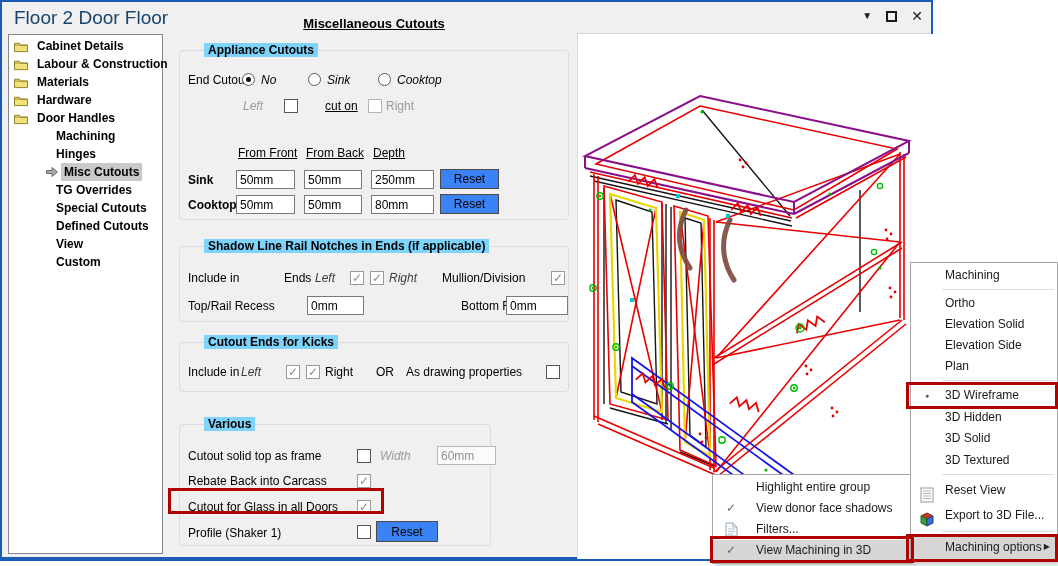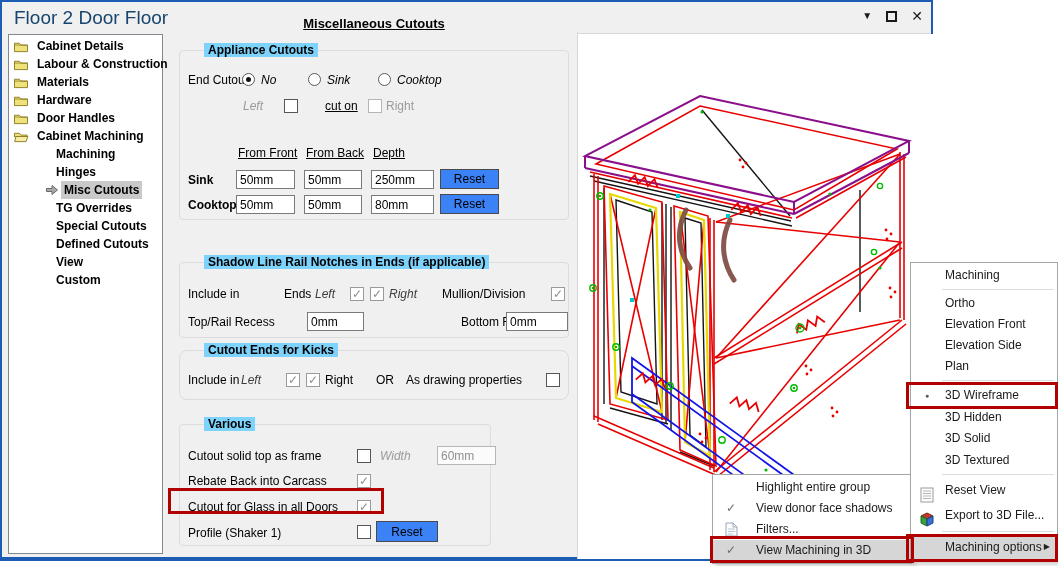--- a/index.html
+++ b/index.html
@@ -124,26 +124,20 @@
           <use href="#folder-closed"></use>
         </svg>
       <span class="tlabel">Hardware</span>
       </div>
     <div class="trow">
       <svg class="ticon" viewBox="0 0 16 14">
           <use href="#folder-closed"></use>
         </svg>
       <span class="tlabel">Door Handles</span>
       </div>
-    <div class="trow">
-      <svg class="ticon" viewBox="0 0 16 14">
-          <use href="#folder-open"></use>
-        </svg>
-      <span class="tlabel">Cabinet Machining</span>
-      </div>
     <div class="trow child">
       <span class="tlabel">Machining</span>
       </div>
     <div class="trow child">
       <span class="tlabel">Hinges</span>
       </div>
     <div class="trow selected">
       <svg class="sel-arrow" viewBox="0 0 14 12">
         <path d="M1.5,4.5 h5.5 v-3 l5.5,4.5 -5.5,4.5 v-3 h-5.5 z" fill="#a8a8a8" stroke="#6a6a6a" stroke-width="1"></path>
         </svg>
@@ -194,37 +188,37 @@
     <input class="field" style="left: 191px; top: 119px; width: 63px;" readonly="" value="250mm">
     <button class="btn" style="left:260px; top:118px; width:59px; height:20px;">Reset</button>
 
     <span class="lbl b" style="left:8px; top:147px;">Cooktop</span>
     <input class="field" style="left: 56px; top: 144px; width: 59px;" readonly="" value="50mm">
     <input class="field" style="left: 124px; top: 144px; width: 58px;" readonly="" value="50mm">
     <input class="field" style="left: 191px; top: 144px; width: 63px;" readonly="" value="80mm">
     <button class="btn" style="left:260px; top:143px; width:59px; height:20px;">Reset</button>
   </div>
 
-  <div class="gb" style="left:177px; top:260px; width:390px; height:76px;">
+  <div class="gb" style="left:177px; top:244px; width:390px; height:76px;">
     <span class="gbt">Shadow Line Rail Notches in Ends (if applicable)</span>
     <span class="lbl" style="left:8px; top:24px;">Include in</span>
     <span class="lbl" style="left:104px; top:24px;">Ends</span>
     <span class="lbl i mid" style="left:135px; top:24px;">Left</span>
     <span class="cb ck" style="left:170px; top:24px;">✓</span>
     <span class="cb ck" style="left:190px; top:24px;">✓</span>
     <span class="lbl i mid" style="left:209px; top:24px;">Right</span>
     <span class="lbl" style="left:262px; top:24px;">Mullion/Division</span>
     <span class="cb ck" style="left:371px; top:24px;">✓</span>
     <span class="lbl" style="left:8px; top:52px;">Top/Rail Recess</span>
     <input class="field" style="left: 127px; top: 49px; width: 57px;" readonly="" value="0mm">
     <span class="lbl" style="left:281px; top:52px;">Bottom Recess</span>
     <input class="field" style="left: 326px; top: 49px; width: 62px;" readonly="" value="0mm">
   </div>
 
-  <div class="gb" style="left:177px; top:348px; width:390px; height:50px;border-radius:8px;">
+  <div class="gb" style="left:177px; top:340px; width:390px; height:50px;">
     <span class="gbt">Cutout Ends for Kicks</span>
     <span class="lbl" style="left:8px; top:22px;">Include in</span>
     <span class="lbl i mid" style="left:61px; top:22px;">Left</span>
     <span class="cb ck" style="left:106px; top:22px;">✓</span>
     <span class="cb ck" style="left:126px; top:22px;">✓</span>
     <span class="lbl" style="left:145px; top:22px;">Right</span>
     <span class="lbl" style="left:196px; top:22px;">OR</span>
     <span class="lbl" style="left:226px; top:22px;">As drawing properties</span>
     <span class="cb" style="left:366px; top:22px;"></span>
   </div>
@@ -404,21 +398,21 @@
     <span>View Machining in 3D</span></div>
 </div>
 
 <div class="menu submenu" style="left:910px; top:262px; width:148px;">
   <div class="mi">
     <span>Machining</span></div>
   <div class="msep"></div>
   <div class="mi">
     <span>Ortho</span></div>
   <div class="mi">
-    <span>Elevation Front</span></div>
+    <span>Elevation Solid</span></div>
   <div class="mi">
     <span>Elevation Side</span></div>
   <div class="mi">
     <span>Plan</span></div>
   <div class="msep"></div>
   <div class="mi" style="height:23px; line-height:23px;">
     <span class="mic bullet">●</span>
     <span>3D Wireframe</span></div>
   <div class="mi">
     <span>3D Hidden</span></div>

